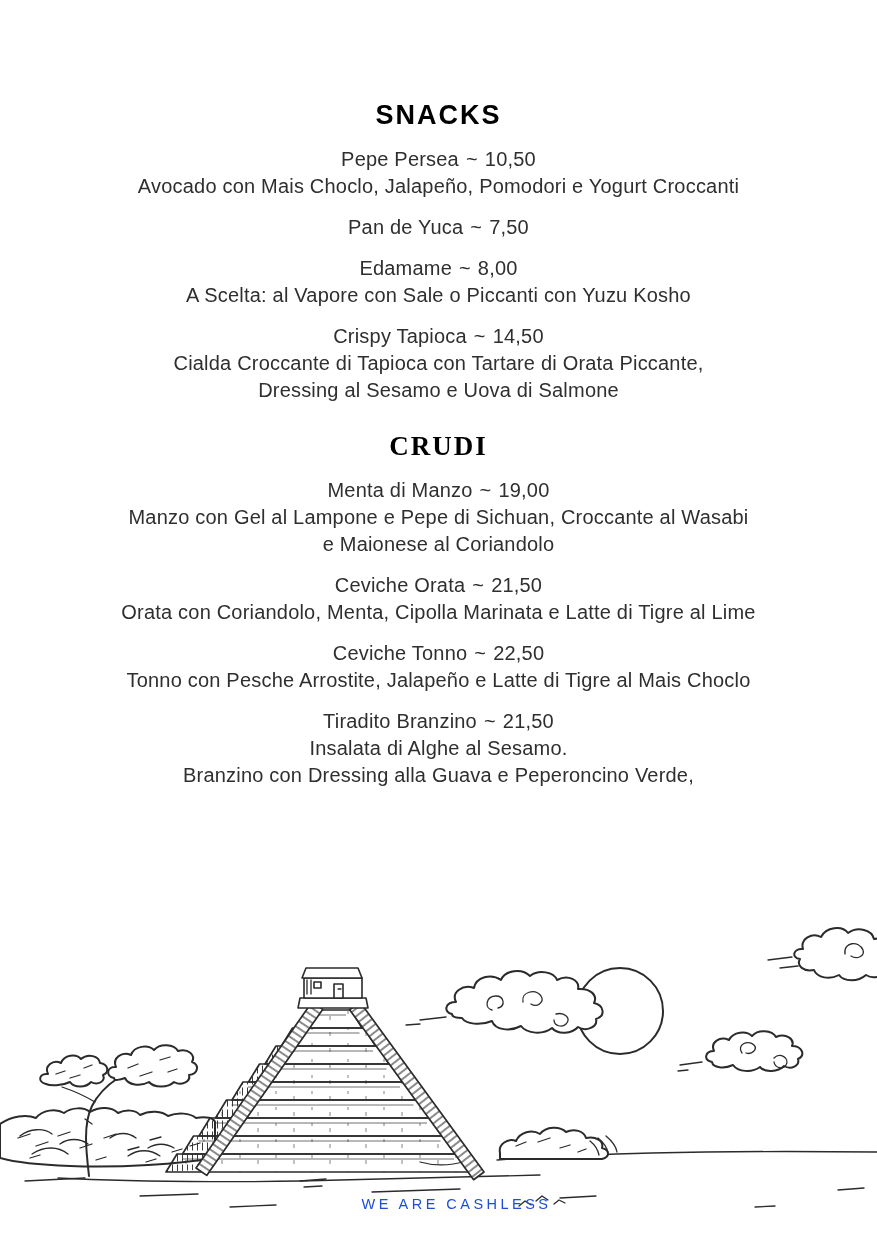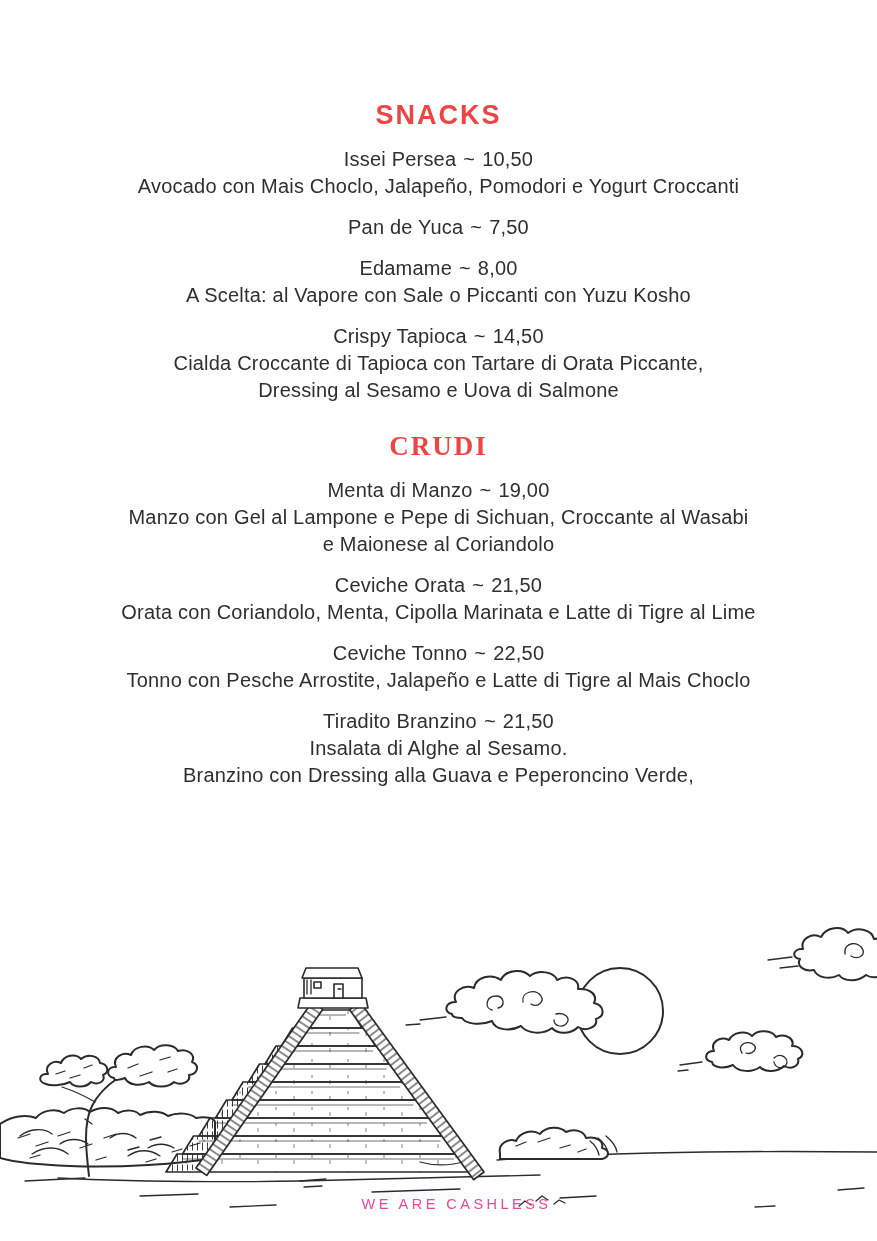--- a/index.html
+++ b/index.html
@@ -1,26 +1,26 @@
 <!DOCTYPE html>
 <html><head>
 <meta charset="utf-8">
 <style>
   html,body{margin:0;padding:0;background:#e8e8e8;}
   .page{position:relative;width:877px;height:1241px;margin:0 auto;background:#ffffff;overflow:hidden;
         font-family:"Liberation Sans","DejaVu Sans",sans-serif;color:#2f2f2f;}
   .menu{position:absolute;left:0;top:0;width:877px;padding-top:100px;text-align:center;}
-  .section-title{font-size:27px;line-height:30px;font-weight:700;letter-spacing:2px;color:#ef4444;
+  .section-title{font-size:27px;line-height:30px;font-weight:700;letter-spacing:2px;color:#000000;
                  margin:0 0 16px 0;}
   .section-title.second{margin-top:27px;font-family:Liberation Serif, serif;}
   .menu-item{margin:0 0 14px 0;}
   .item-line{font-size:20px;line-height:27px;letter-spacing:.2px;}
   .item-head .sep{margin:0 7px;}
   .footer-note{position:absolute;left:0;right:0;top:1196px;text-align:center;
-               font-size:14.5px;letter-spacing:.24em;color:#ec4899;margin-left:36px;}
+               font-size:14.5px;letter-spacing:.24em;color:#1d4ed8;margin-left:36px;}
   svg.scene{position:absolute;left:0;top:910px;width:877px;height:331px;display:block;}
   .ink{stroke:#2b2b2b;fill:none;stroke-width:2;stroke-linecap:round;stroke-linejoin:round;}
   .ink-thin{stroke:#2b2b2b;fill:none;stroke-width:1.3;stroke-linecap:round;stroke-linejoin:round;}
   .white-fill{fill:#ffffff;}
   .tier{fill:url(#dots);stroke:#2b2b2b;stroke-width:1.7;stroke-linejoin:round;}
   .lip{stroke:#2b2b2b;stroke-width:.9;fill:none;opacity:.75;}
   .leftface{fill:url(#vhatch);stroke:none;opacity:.92;}
   .band-bg{fill:#ffffff;stroke:#2b2b2b;stroke-width:1.7;stroke-linejoin:round;}
   .bandL{fill:url(#rungL);stroke:none;}
   .bandR{fill:url(#rungR);stroke:none;}
@@ -30,21 +30,21 @@
 <body>
 
 <div class="page">
 
   <main class="menu">
 
     <section>
       <h2 class="section-title">SNACKS</h2>
 
       <div class="menu-item">
-        <div class="item-line item-head"><span>Issei Persea</span><span class="sep">~</span><span>10,50</span></div>
+        <div class="item-line item-head"><span>Pepe Persea</span><span class="sep">~</span><span>10,50</span></div>
         <div class="item-line">Avocado con Mais Choclo, Jalapeño, Pomodori e Yogurt Croccanti</div>
       </div>
 
       <div class="menu-item">
         <div class="item-line item-head"><span>Pan de Yuca</span><span class="sep">~</span><span>7,50</span></div>
       </div>
 
       <div class="menu-item">
         <div class="item-line item-head"><span>Edamame</span><span class="sep">~</span><span>8,00</span></div>
         <div class="item-line">A Scelta: al Vapore con Sale o Piccanti con Yuzu Kosho</div>

